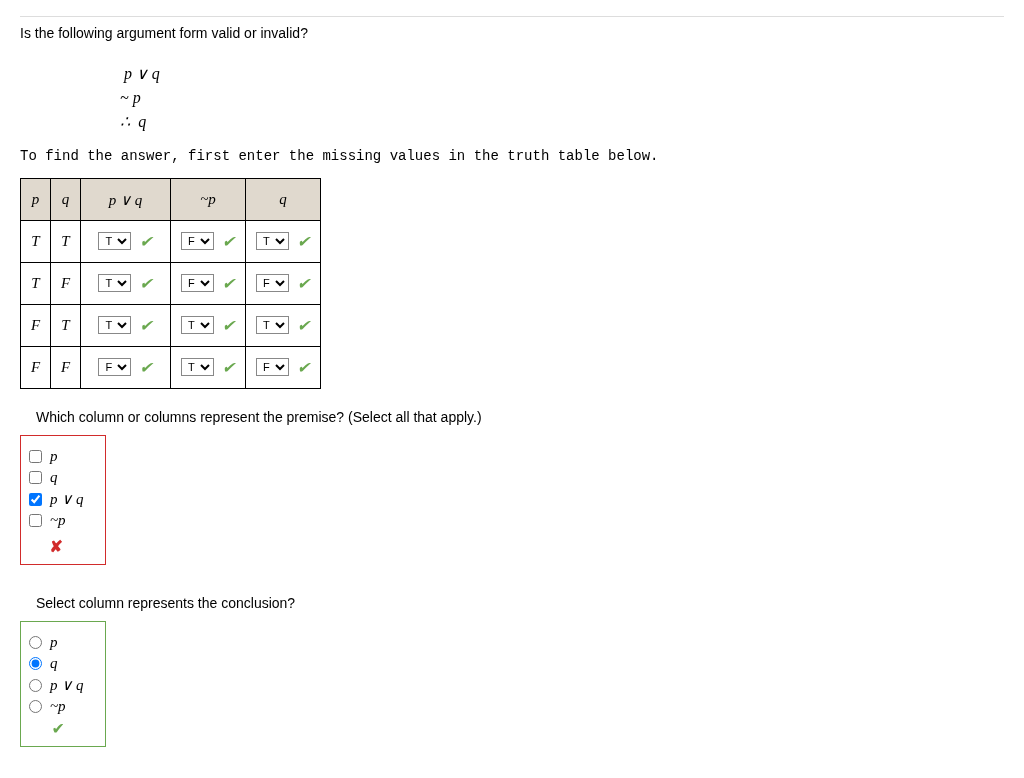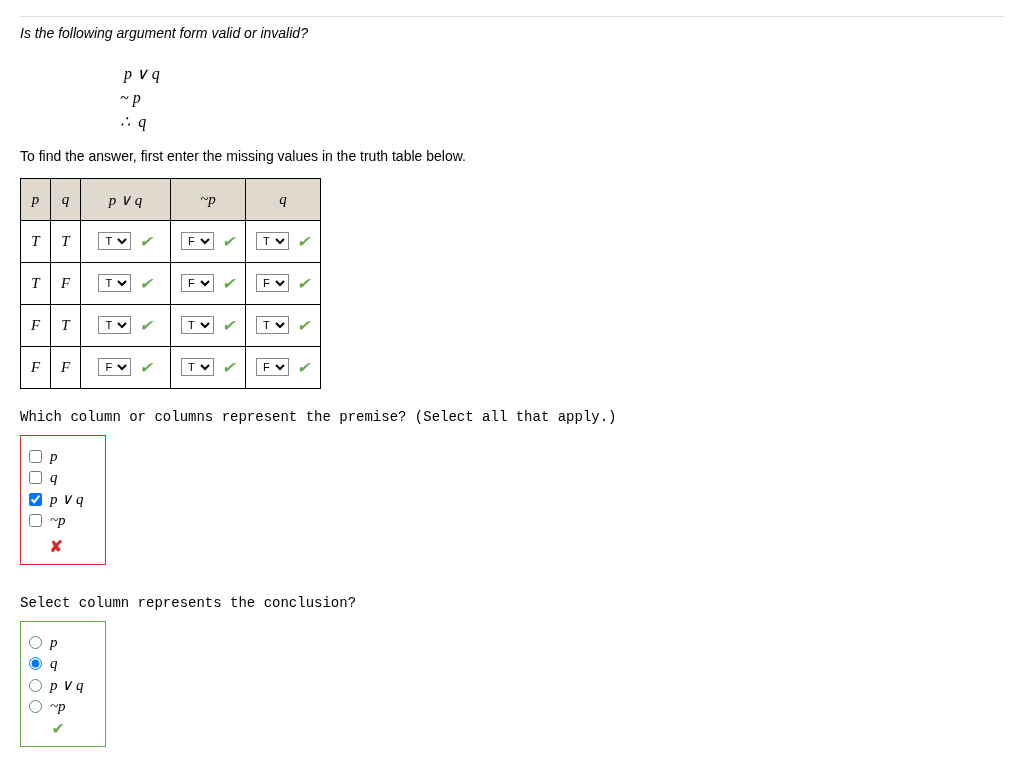--- a/index.html
+++ b/index.html
@@ -4,30 +4,30 @@
 <style>
   * { box-sizing: border-box; }
   body {
     font-family: Verdana, Arial, sans-serif;
     font-size: 14px;
     color: #000;
     margin: 0;
     padding: 16px 20px;
     background: #fff;
   }
-  .question-text { margin-bottom: 21px; font-style: italic; }
+  .question-text { margin-bottom: 21px; }
   .argument {
     margin: 8px 0 14px 100px;
     font-family: "Times New Roman", serif;
     font-style: italic;
     font-size: 16px;
     line-height: 1.5;
   }
   .argument .line { white-space: pre; }
-  .instr { margin: 8px 0 14px 0; }
+  .instr { margin: 8px 0 14px 0; font-family: Liberation Mono, monospace; }
   table.truth {
     border-collapse: collapse;
     margin: 6px 0 20px 0;
   }
   table.truth th, table.truth td {
     border: 1px solid #000;
     text-align: center;
     font-family: "Times New Roman", serif;
     font-style: italic;
     font-size: 15px;
@@ -56,21 +56,21 @@
     margin-left: 4px;
     vertical-align: middle;
   }
   .cross {
     display: inline-block;
     color: #d12b2b;
     font-weight: bold;
     font-size: 16px;
     margin-top: 4px;
   }
-  .subq { margin: 20px 0 10px 0; font-family: Liberation Mono, monospace; }
+  .subq { margin: 20px 0 10px 16px; }
   .opts {
     display: inline-block;
     padding: 8px 22px 8px 8px;
     border: 1px solid transparent;
     margin-bottom: 10px;
   }
   .opts.wrong { border: 1px solid #d12b2b; }
   .opts.right { border: 1px solid #6aa84f; }
   .opt-row {
     display: flex;

